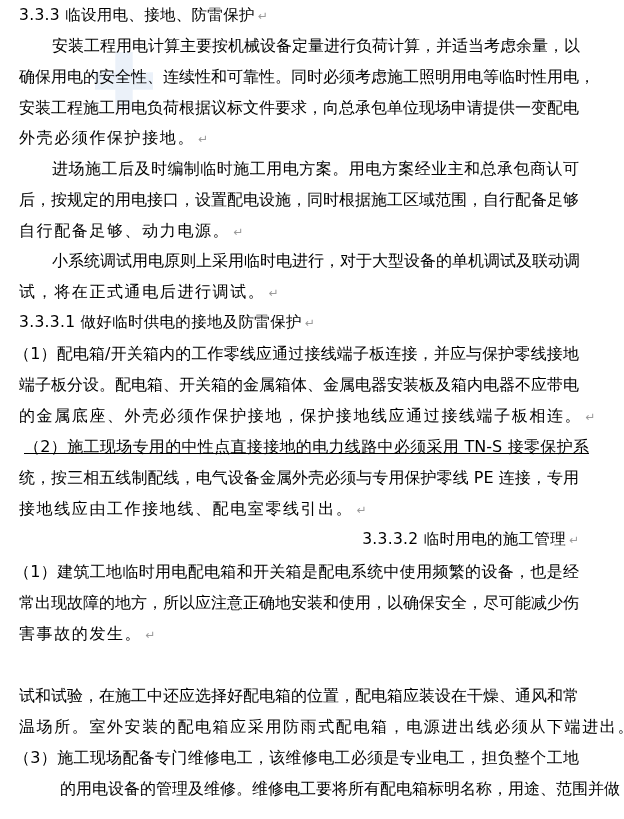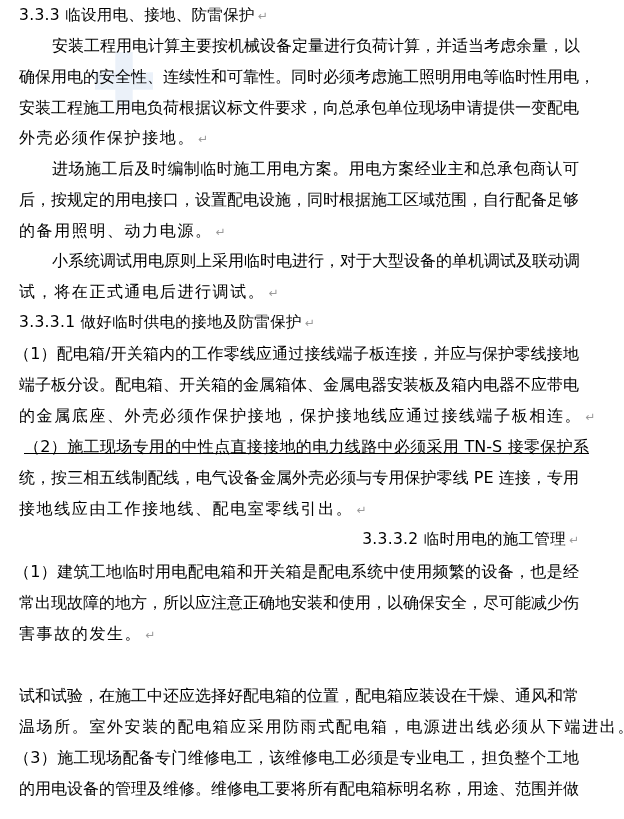--- a/index.html
+++ b/index.html
@@ -24,21 +24,21 @@
 
   <div class="line heading" style="top:0px;"><span>3.3.3 临设用电、接地、防雷保护</span><span class="pm">↵</span></div>
 
   <div class="line justify indent" style="top:30px;">安装工程用电计算主要按机械设备定量进行负荷计算，并适当考虑余量，以</div>
   <div class="line justify" style="top:61px;">确保用电的安全性、连续性和可靠性。同时必须考虑施工照明用电等临时性用电，</div>
   <div class="line justify" style="top:92px;">安装工程施工用电负荷根据议标文件要求，向总承包单位现场申请提供一变配电</div>
   <div class="line" style="top:122px;"><span>外壳必须作保护接地。</span><span class="pm">↵</span></div>
 
   <div class="line justify indent" style="top:153px;">进场施工后及时编制临时施工用电方案。用电方案经业主和总承包商认可</div>
   <div class="line justify" style="top:184px;">后，按规定的用电接口，设置配电设施，同时根据施工区域范围，自行配备足够</div>
-  <div class="line" style="top:215px;"><span>的备用照明、动力电源。</span><span class="pm">↵</span></div>
+  <div class="line" style="top:215px;"><span>自行配备足够、动力电源。</span><span class="pm">↵</span></div>
 
   <div class="line justify indent" style="top:245px;">小系统调试用电原则上采用临时电进行，对于大型设备的单机调试及联动调</div>
   <div class="line" style="top:276px;"><span>试，将在正式通电后进行调试。</span><span class="pm">↵</span></div>
 
   <div class="line heading" style="top:307px;"><span>3.3.3.1 做好临时供电的接地及防雷保护</span><span class="pm">↵</span></div>
 
   <div class="line justify" style="top:338px; left:14px; width:565px;">（1）配电箱/开关箱内的工作零线应通过接线端子板连接，并应与保护零线接地</div>
   <div class="line justify" style="top:369px;">端子板分设。配电箱、开关箱的金属箱体、金属电器安装板及箱内电器不应带电</div>
   <div class="line" style="top:400px;"><span>的金属底座、外壳必须作保护接地，保护接地线应通过接线端子板相连。</span><span class="pm">↵</span></div>
 
@@ -49,14 +49,14 @@
   <div class="line heading" style="top:524px;text-align:right;"><span>3.3.3.2 临时用电的施工管理</span><span class="pm">↵</span></div>
 
   <div class="line justify" style="top:556px; left:14px; width:565px;">（1）建筑工地临时用电配电箱和开关箱是配电系统中使用频繁的设备，也是经</div>
   <div class="line justify" style="top:587px;">常出现故障的地方，所以应注意正确地安装和使用，以确保安全，尽可能减少伤</div>
   <div class="line" style="top:618px;"><span>害事故的发生。</span><span class="pm">↵</span></div>
 
   <div class="line justify" style="top:680px;">试和试验，在施工中还应选择好配电箱的位置，配电箱应装设在干燥、通风和常</div>
   <div class="line" style="top:711px;"><span>温场所。室外安装的配电箱应采用防雨式配电箱，电源进出线必须从下端进出。</span></div>
 
   <div class="line justify" style="top:742px; left:14px; width:565px;">（3）施工现场配备专门维修电工，该维修电工必须是专业电工，担负整个工地</div>
-  <div class="line justify" style="top:773px;">的用电设备的管理及维修。维修电工要将所有配电箱标明名称，用途、范围并做</div>
+  <div class="line justify" style="top:773px;margin-left:41px;">的用电设备的管理及维修。维修电工要将所有配电箱标明名称，用途、范围并做</div>
 </div>
 
 </body></html>

